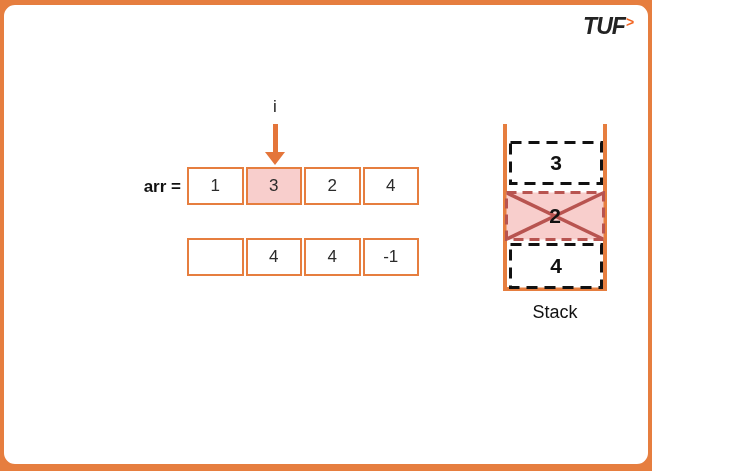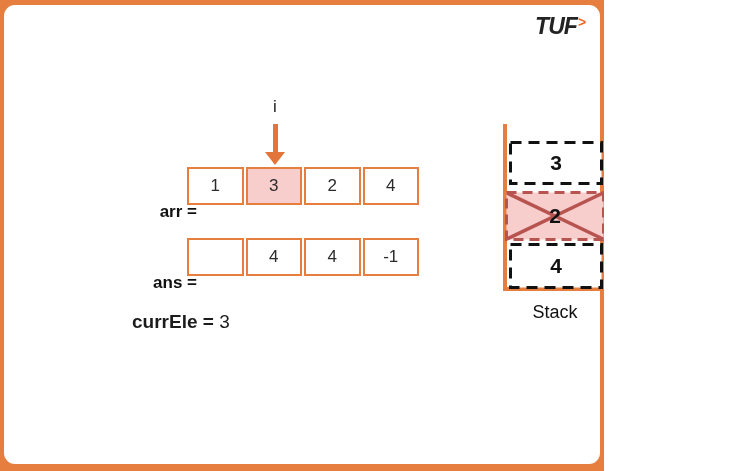--- a/index.html
+++ b/index.html
@@ -1,20 +1,20 @@
 <!DOCTYPE html>
 <html><head>
 <meta charset="utf-8">
 <style>
   * { margin:0; padding:0; box-sizing:border-box; }
   html,body { width:745px; height:471px; }
   body { font-family:"Liberation Sans", sans-serif; background:#fff; }
 
   #canvas {
-    position:relative; width:604px; height:471px;
+    position:relative; width:652px; height:471px;
     background:#e67e3f; overflow:hidden;
   }
   #panel {
     position:absolute; left:2px; right:2px; top:3px; bottom:5px;
     background:#fff; border:2px solid #e67e3f; border-radius:13px;
   }
 
   
   .logo {
     position:absolute; top:8px; right:16px;
@@ -36,22 +36,22 @@
     background:#e4753a;
   }
   .arrow-head {
     position:absolute; left:261px; top:147px; width:0; height:0;
     border-left:10px solid transparent; border-right:10px solid transparent;
     border-top:13px solid #e4753a;
   }
 
   
   .row-label {
-    position:absolute; left:116px; width:77px; text-align:right;
-    font-weight:bold; font-size:17px; color:#111;margin-top:25px;
+    position:absolute; left:100px; width:77px; text-align:right;
+    font-weight:bold; font-size:17px; color:#111;
   }
   .arr-label { top:172px; }
   .ans-label { top:243px; }
 
   
   .cells {
     position:absolute; left:183px; width:232px; height:38px;
     display:flex; gap:2px;
   }
   .arr-cells { top:162px; }
@@ -108,32 +108,27 @@
     <div class="arrow-head"></div>
 
     <div class="row-label arr-label">arr =</div>
     <div class="cells arr-cells">
       <div class="cell">1</div>
       <div class="cell hl">3</div>
       <div class="cell">2</div>
       <div class="cell">4</div>
     </div>
 
-    <div class="row-label ans-label">ans =</div>
     <div class="cells ans-cells">
       <div class="cell"></div>
       <div class="cell">4</div>
       <div class="cell">4</div>
       <div class="cell">-1</div>
     </div>
 
-    <div class="curr">
-      <span class="bold">currEle =</span>
-      <span>3</span>
-    </div>
 
     <div class="stack">
       <div class="wall wall-left"></div>
       <div class="wall wall-right"></div>
       <div class="wall wall-bottom"></div>
 
       <div class="sbox sbox-3">
         <svg viewBox="0 0 94 44">
           <rect x="1.5" y="1.5" width="91" height="41" fill="#ffffff" stroke="#111111" stroke-width="3" stroke-dasharray="11 7"></rect>
         </svg>

